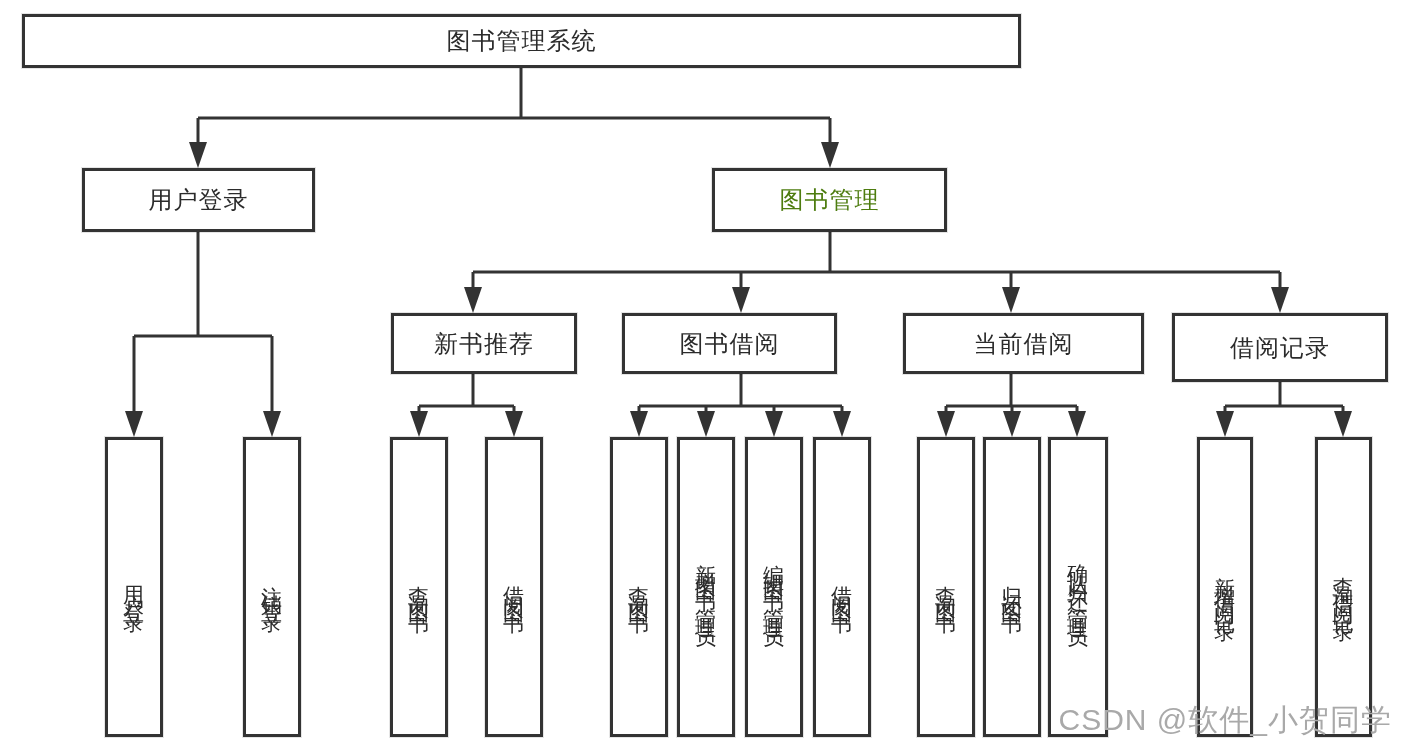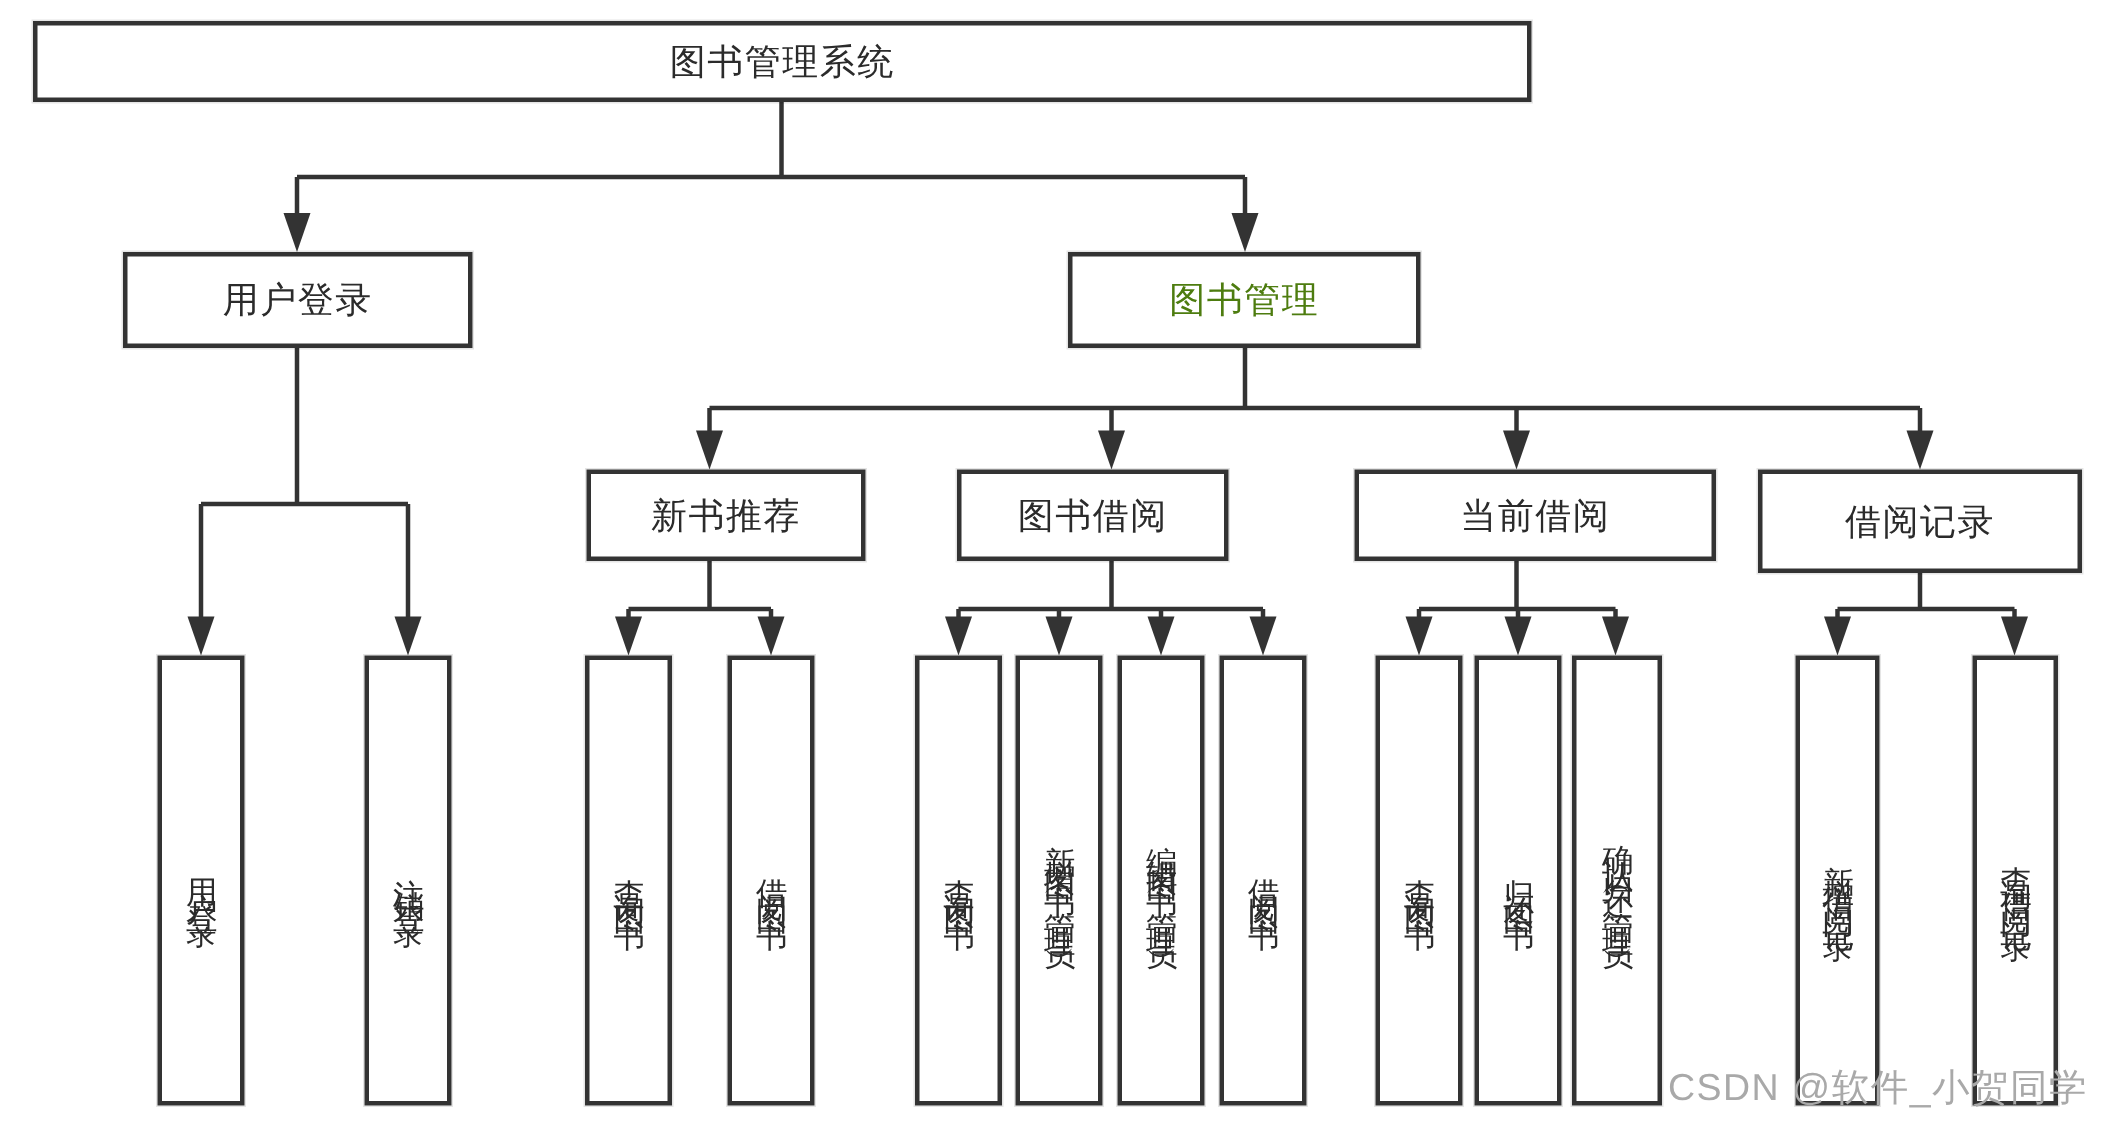--- a/index.html
+++ b/index.html
@@ -45,21 +45,21 @@
     text-orientation: mixed;
     font-size: 21px;
     letter-spacing: 9px;
     line-height: 1;
     white-space: nowrap;
   }
   .watermark {
     position: absolute;
     right: 13px;
     bottom: 6px;
-    font-size: 25px;
+    font-size: 30px;
     letter-spacing: 1px;
     z-index: 3;
     white-space: nowrap;
   }
 </style>
 </head>
 <body>
 
 <div id="canvas">
   <svg id="edges" xmlns="http://www.w3.org/2000/svg" viewBox="0 0 1405 747">
@@ -122,21 +122,21 @@
     </div>
     <div class="node horizontal" style="left: 82px; top: 168px; width: 233px; height: 64px; border-color: rgb(51, 51, 51);">
       <span style="color: rgb(43, 43, 43);">用户登录</span>
     </div>
     <div class="node horizontal" style="left: 712px; top: 168px; width: 235px; height: 64px; border-color: rgb(51, 51, 51);">
       <span style="color: #4d7c0f;">图书管理</span>
     </div>
     <div class="node horizontal" style="left: 363px; top: 313px; width: 186px; height: 61px; border-color: rgb(51, 51, 51); margin-left: 28px;">
       <span style="color: rgb(43, 43, 43);">新书推荐</span>
     </div>
-    <div class="node horizontal" style="left: 638px; top: 313px; width: 181px; height: 61px; border-color: rgb(51, 51, 51);">
+    <div class="node horizontal" style="left: 622px; top: 313px; width: 215px; height: 61px; border-color: rgb(51, 51, 51);">
       <span style="color: rgb(43, 43, 43);">图书借阅</span>
     </div>
     <div class="node horizontal" style="left: 903px; top: 313px; width: 241px; height: 61px; border-color: rgb(51, 51, 51);">
       <span style="color: rgb(43, 43, 43);">当前借阅</span>
     </div>
     <div class="node horizontal" style="left: 1172px; top: 313px; width: 216px; height: 69px; border-color: rgb(51, 51, 51);">
       <span style="color: rgb(43, 43, 43);">借阅记录</span>
     </div>
     <div class="node vertical" style="left: 105px; top: 437px; width: 58px; height: 300px; border-color: rgb(51, 51, 51);">
       <span style="color: rgb(43, 43, 43);">用户登录</span>

